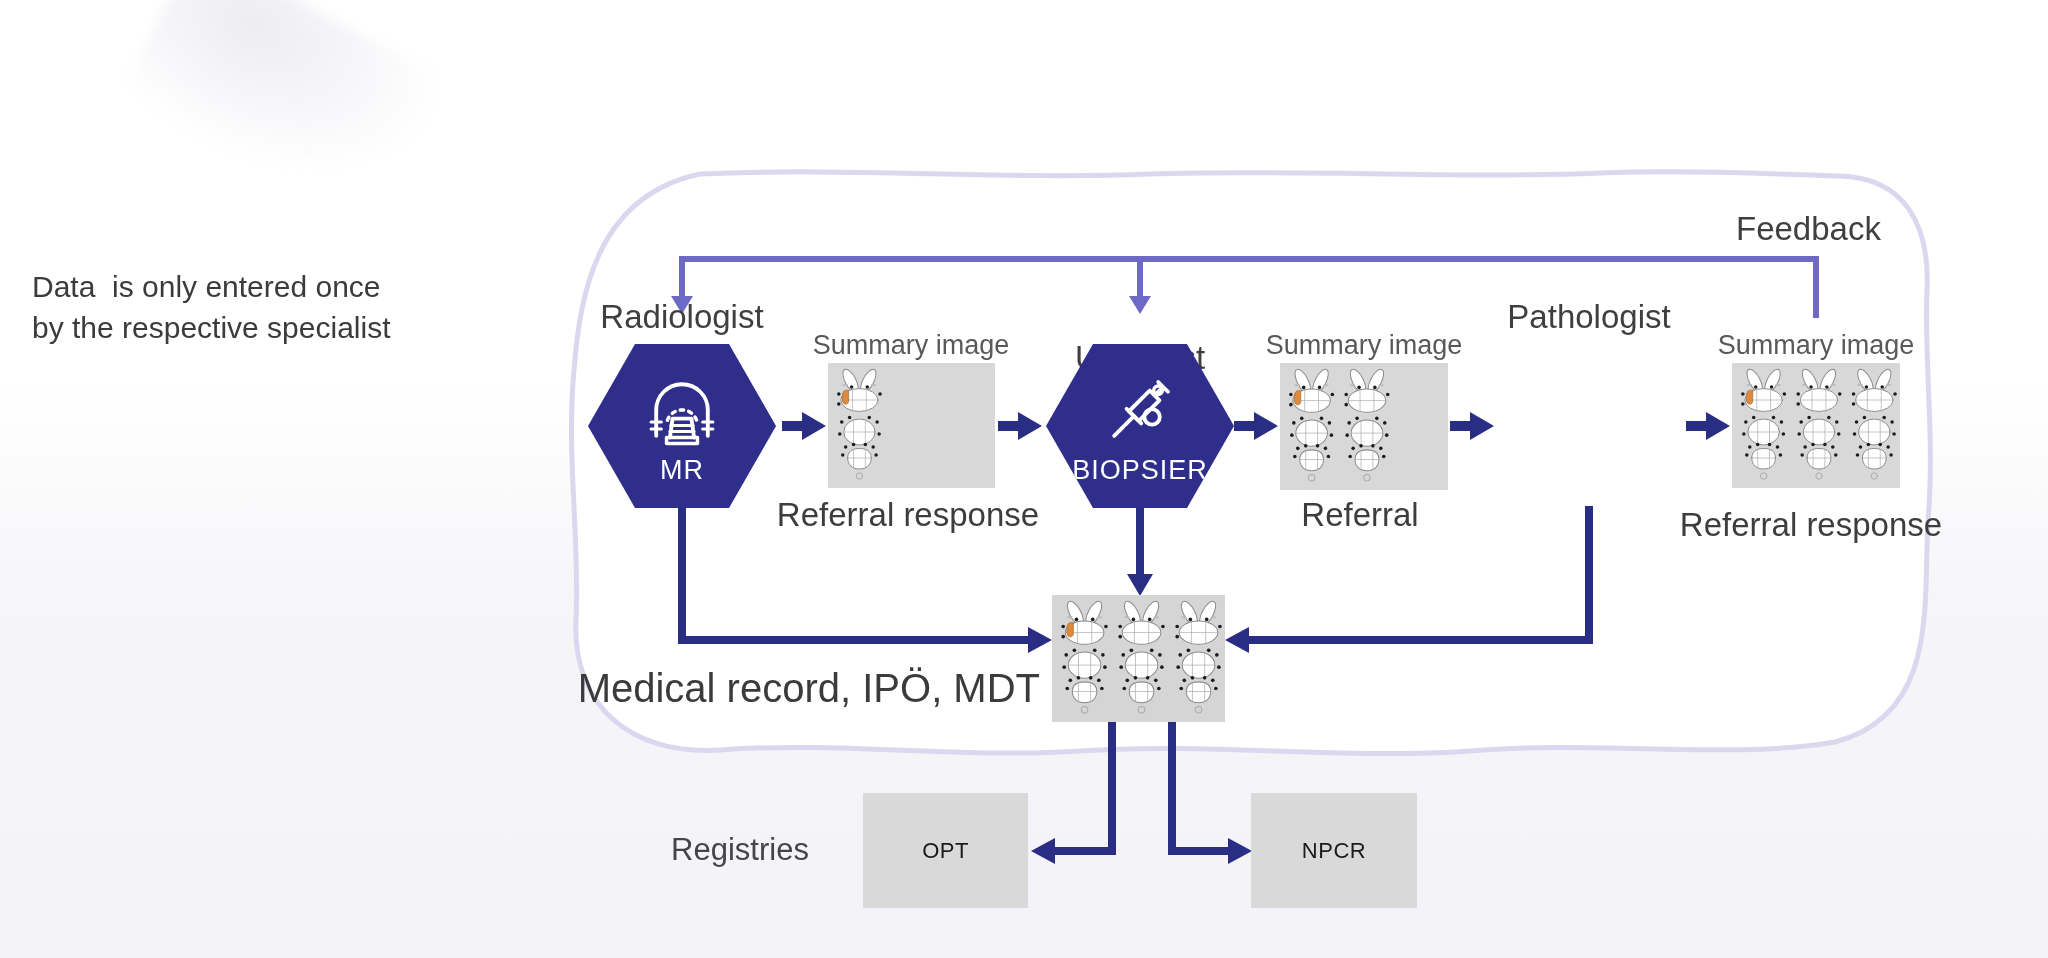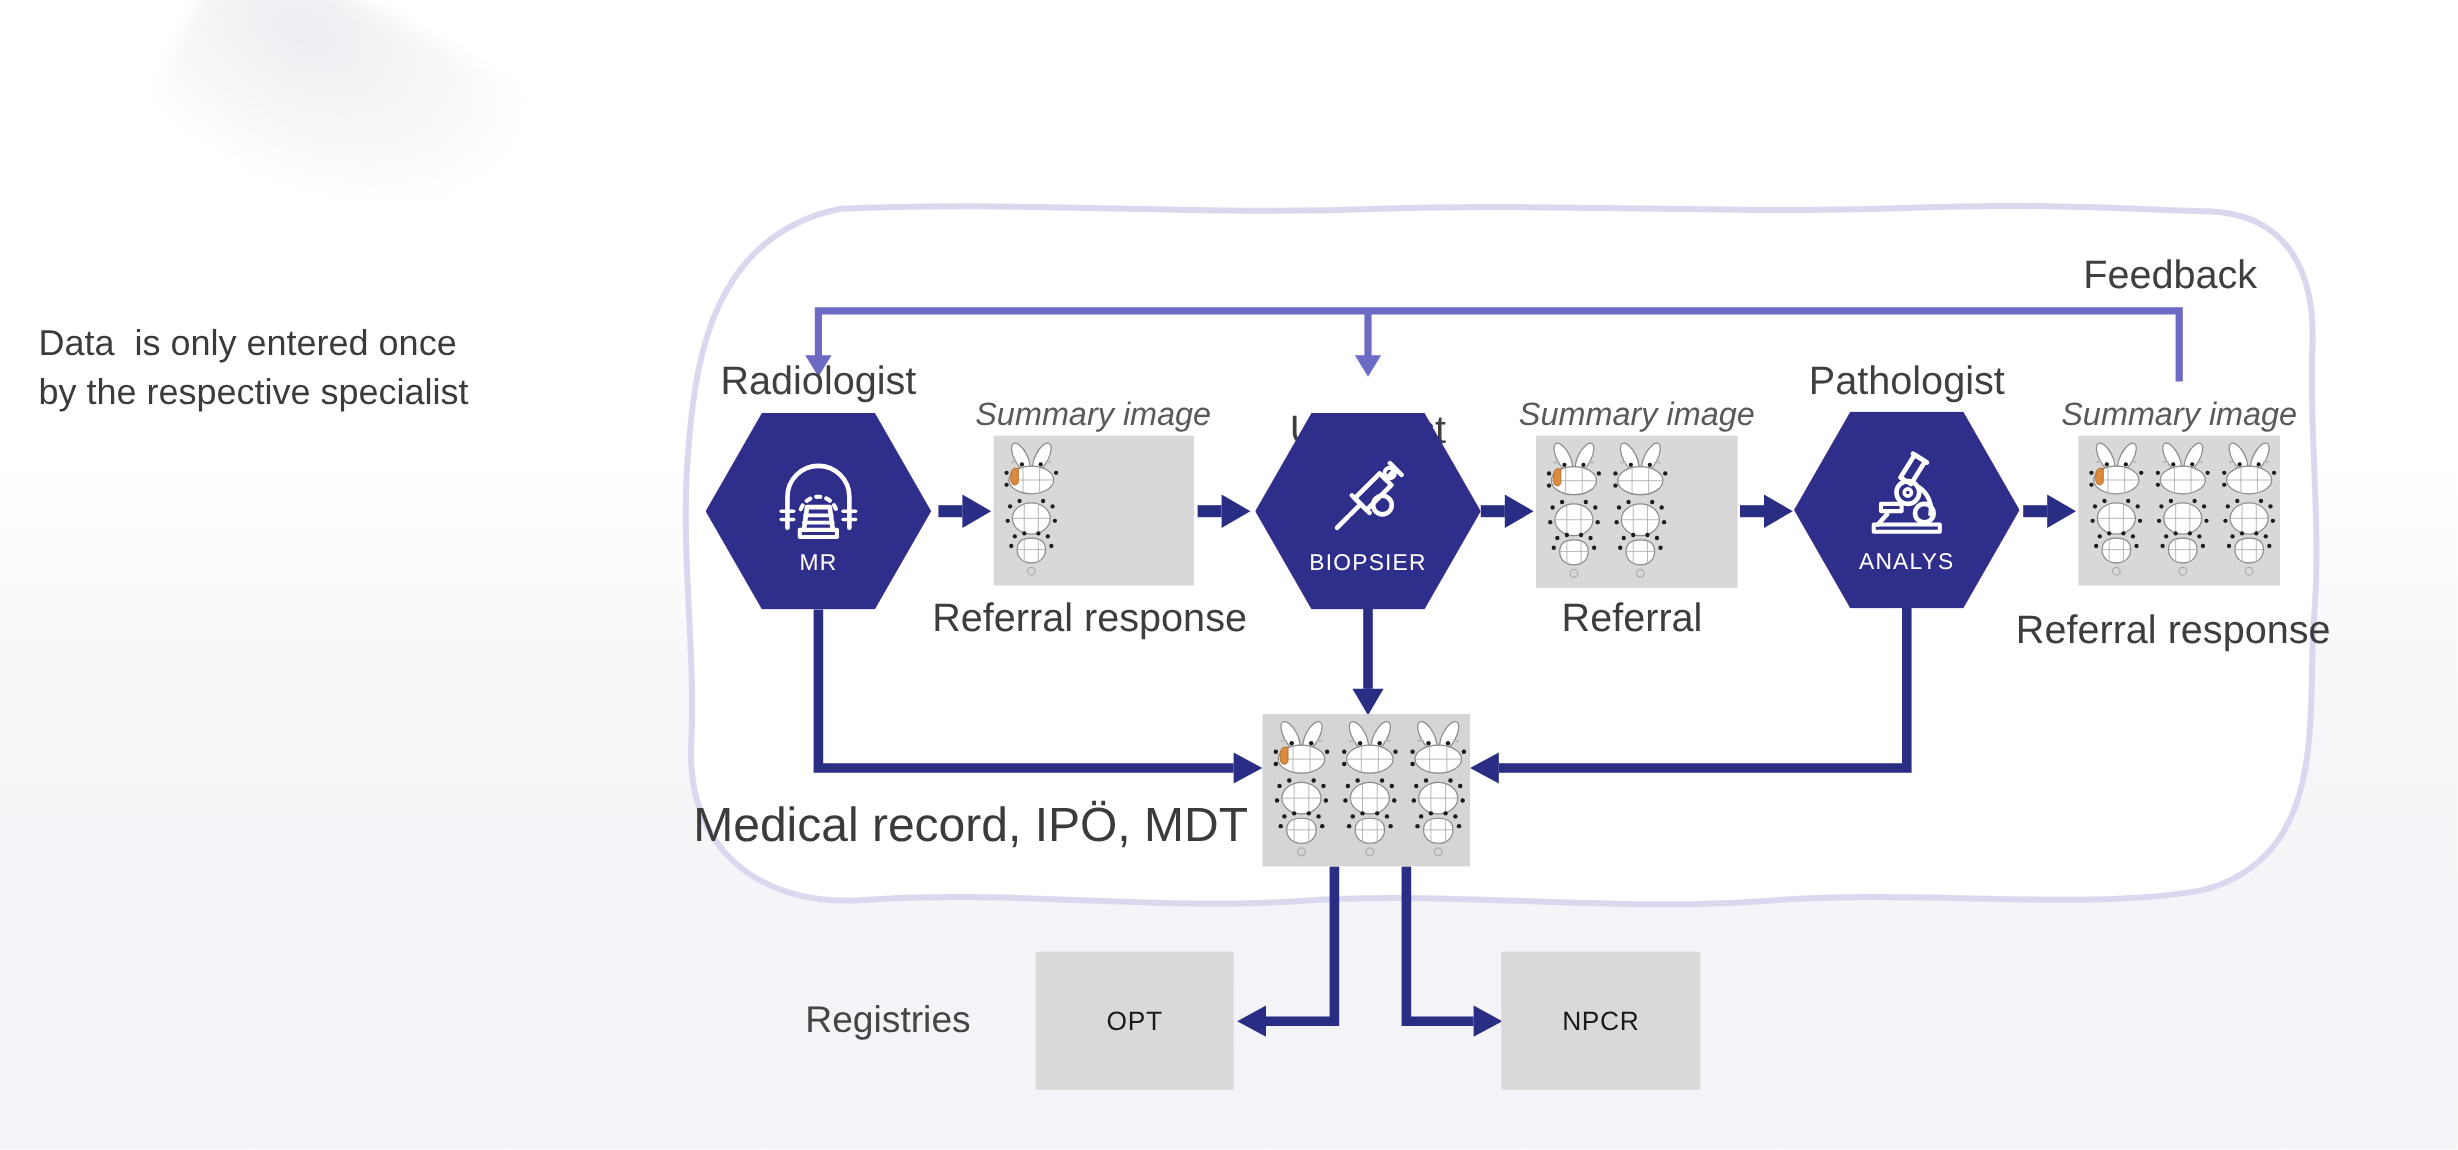--- a/index.html
+++ b/index.html
@@ -15,31 +15,31 @@
     filter:blur(6px);transform:rotate(28deg);}
   
   #title{left:0;top:30px;width:2048px;text-align:center;font-size:58px;font-weight:300;
     color:#3f3f3f;letter-spacing:1px;}
   
   #note{left:32px;top:266px;width:560px;font-size:30px;line-height:1.38;color:#3b3b3b;white-space:pre-wrap;}
   
   #blob-layer,#connector-layer{left:0;top:0;width:2048px;height:958px;pointer-events:none;}
   
   .role-label{font-size:33px;color:#3f3f3f;text-align:center;}
-  .sum-label{font-size:27px;color:#595959;text-align:center;font-style:italic;}
+  .sum-label{font-size:27px;color:#595959;text-align:center;}
   .caption{font-size:33px;color:#3d3d3d;text-align:center;white-space:nowrap;}
   #feedback-label{left:1736px;top:210px;width:140px;font-size:33px;color:#3f3f3f;}
   #record-label{left:500px;top:666px;width:540px;text-align:right;font-size:40px;color:#3b3b3b;white-space:nowrap;}
   #registries-label{left:660px;top:832px;width:160px;text-align:center;font-size:31px;color:#454545;}
   
   .hex{width:188px;height:164px;background:var(--color-hexagon,#2f2e8b);
     clip-path:polygon(25% 0,75% 0,100% 50%,75% 100%,25% 100%,0 50%);
     display:flex;flex-direction:column;align-items:center;justify-content:center;}
   .hex .icon{width:96px;height:86px;}
-  .hex .hex-caption{color:#ffffff;font-size:19px;letter-spacing:1px;margin-top:2px;}
+  .hex .hex-caption{color:#ffffff;font-size:27px;letter-spacing:1px;margin-top:2px;}
   
   .sumbox{background:#d8d8d8;}
   .sumbox svg{display:block;width:100%;height:100%;}
   
   .regbox{background:var(--color-box-gray,#d9d9d9);display:flex;align-items:center;justify-content:center;
     font-size:22px;color:#1a1a1a;letter-spacing:0.5px;}
 </style>
 </head>
 <body>
 
@@ -243,36 +243,20 @@
           <circle cx="43" cy="85" r="1.8" fill="#1c1c1c"></circle>
           <circle cx="20" cy="74.5" r="1.8" fill="#1c1c1c"></circle>
           <circle cx="32" cy="74.5" r="1.8" fill="#1c1c1c"></circle>
           <circle cx="26" cy="106" r="3.2" fill="none" stroke="#ababab" stroke-width="1"></circle>
         </g>
       </svg>
     </div>
   <div class="abs caption" style="left:1260px;top:496px;width:200px;">Referral</div>
 
   <div class="abs role-label" style="left:1474px;top:298px;width:230px;">Pathologist</div>
-  <div class="abs hex" style="left:1495px;top:343px;">
-    <svg class="icon" viewBox="0 0 100 100" fill="none" stroke="#ffffff" stroke-width="4.5" stroke-linecap="round" stroke-linejoin="round">
-      <g transform="rotate(32 50 34)">
-        <rect x="44" y="10" width="12" height="26"></rect>
-        <line x1="42" y1="10" x2="58" y2="10"></line>
-      </g>
-      <circle cx="51" cy="47" r="11"></circle>
-      <circle cx="51" cy="47" r="3.5" stroke-width="3.5"></circle>
-      <path d="M62 42 A26 26 0 0 1 73 68"></path>
-      <circle cx="67" cy="67" r="9"></circle>
-      <rect x="25" y="58" width="20" height="7" stroke-width="4"></rect>
-      <line x1="22" y1="78" x2="31" y2="68"></line>
-      <rect x="18" y="78" width="64" height="7" stroke-width="4"></rect>
-    </svg>
-    <div class="hex-caption">ANALYS</div>
-  </div>
 
   <div class="abs sum-label" style="left:1706px;top:330px;width:220px;">Summary image</div>
   <div class="abs sumbox" style="left:1732px;top:363px;width:168px;height:125px;">
       <svg viewBox="0 0 170 125" preserveAspectRatio="none">
         <g transform="translate(6,7)" stroke-linecap="round">
           <ellipse cx="17" cy="11" rx="5.5" ry="13" transform="rotate(-28 17 11)" fill="#fff" stroke="#8a8a8a" stroke-width="1"></ellipse>
           <ellipse cx="35" cy="11" rx="5.5" ry="13" transform="rotate(28 35 11)" fill="#fff" stroke="#8a8a8a" stroke-width="1"></ellipse>
           <rect x="9" y="14.2" width="5" height="1.6" fill="#b9b9b9"></rect>
           <rect x="38" y="14.2" width="5" height="1.6" fill="#b9b9b9"></rect>
           <ellipse cx="26" cy="30" rx="19" ry="11.5" fill="#fff" stroke="#8a8a8a" stroke-width="1"></ellipse>

